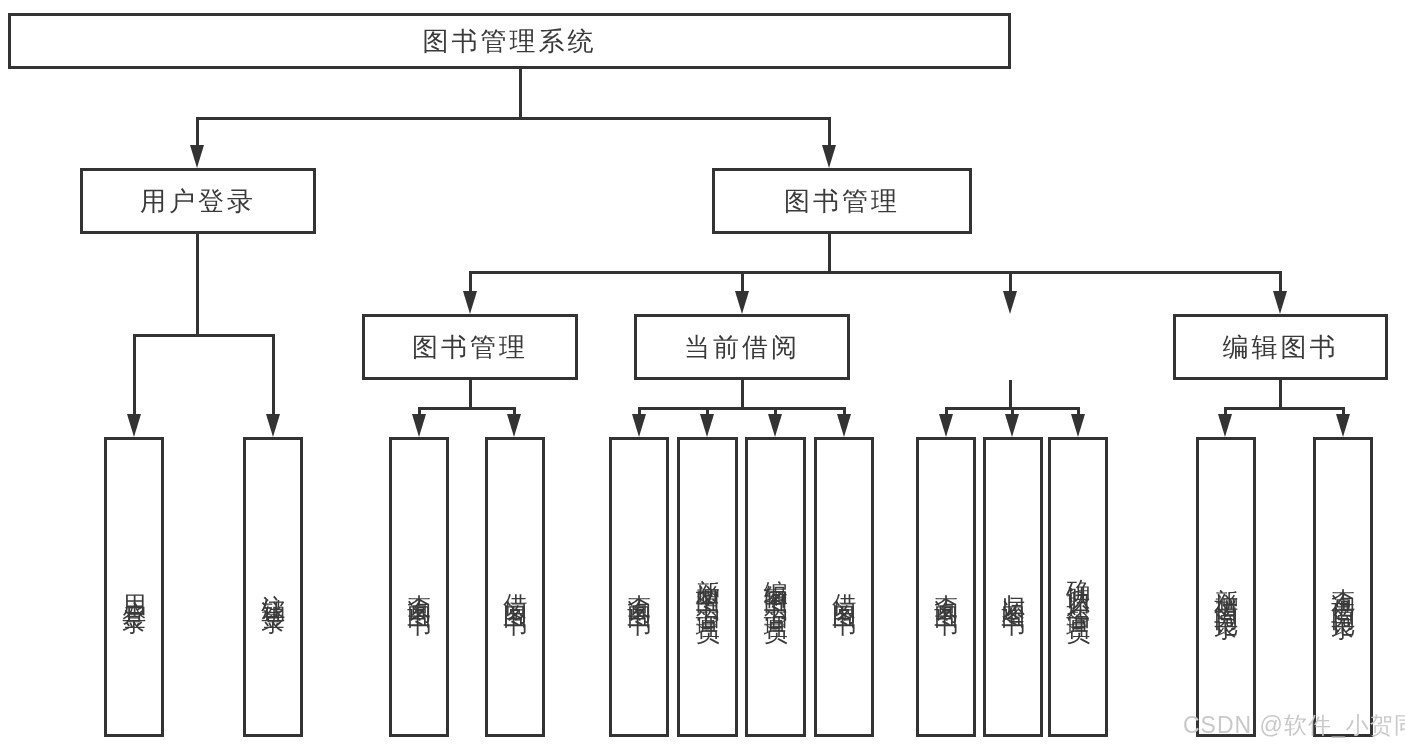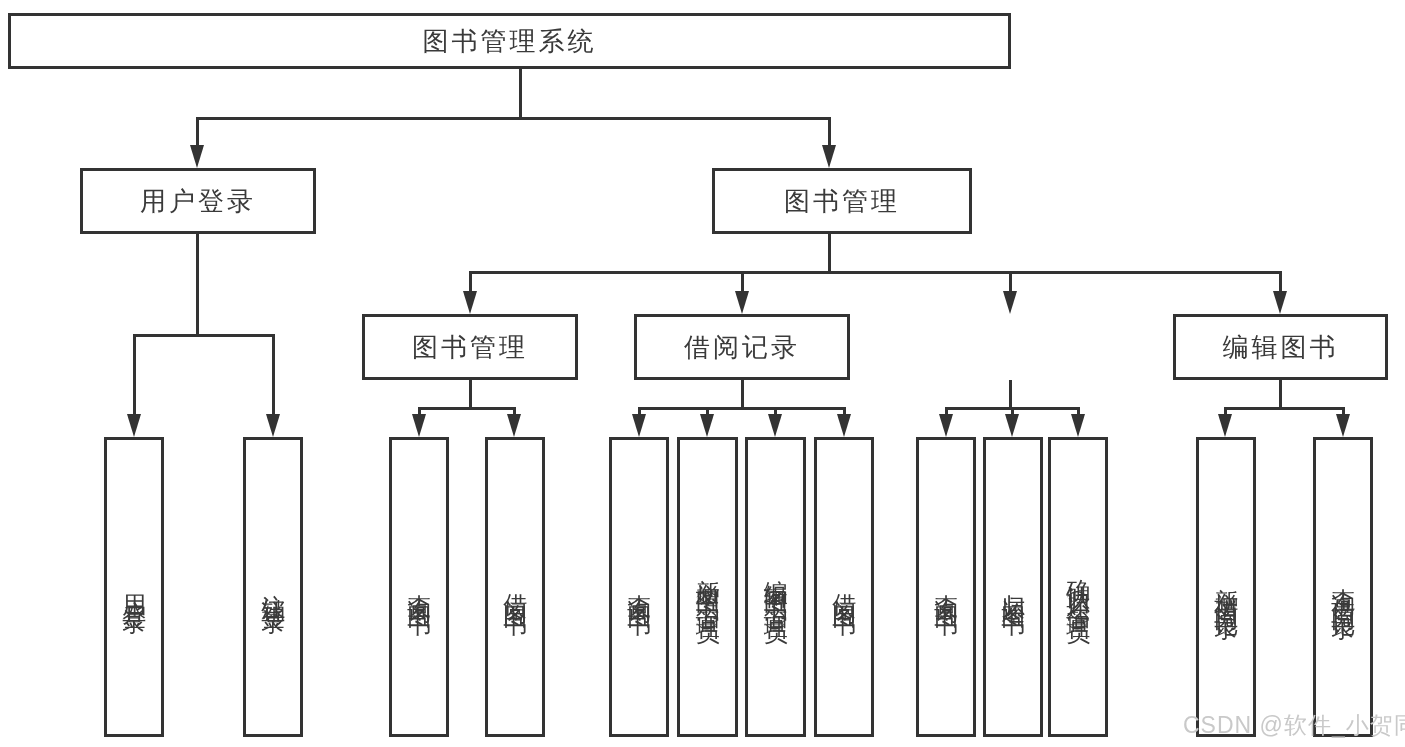--- a/index.html
+++ b/index.html
@@ -47,21 +47,21 @@
     <span class="label">用户登录</span>
   </div>
   <div class="node" style="left:712px; top:168px; width:260px; height:66px;">
     <span class="label">图书管理</span>
   </div>
 
   <div class="node" style="left:362px; top:314px; width:216px; height:66px;">
     <span class="label">图书管理</span>
   </div>
   <div class="node" style="left:634px; top:314px; width:216px; height:66px;">
-    <span class="label">借阅记录</span>
+    <span class="label">当前借阅</span>
   </div>
   <div class="node" style="left:1173px; top:314px; width:215px; height:66px;">
     <span class="label">编辑图书</span>
   </div>
 
   <div class="node" style="left:104px; top:437px; width:60px; height:300px;">
     <span class="vtext">用户登录</span>
   </div>
   <div class="node" style="left:243px; top:437px; width:60px; height:300px;">
     <span class="vtext">注销登录</span>

